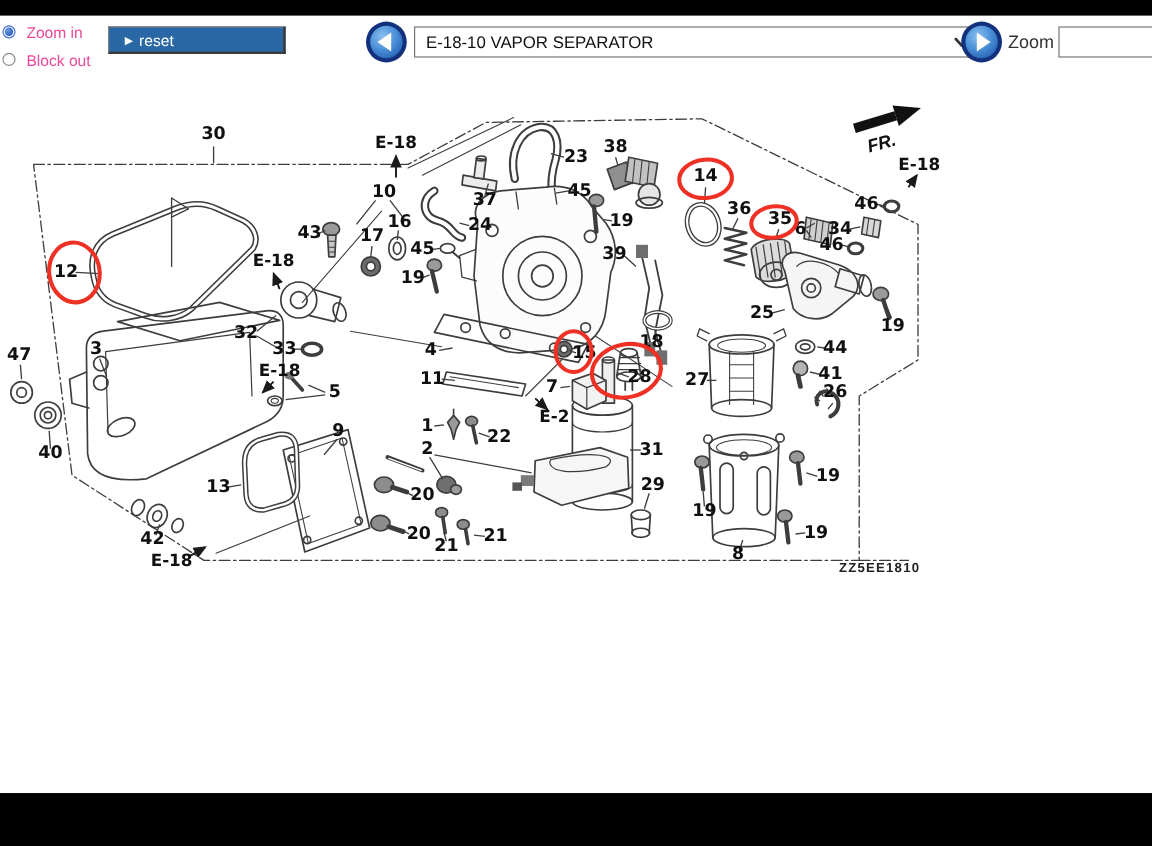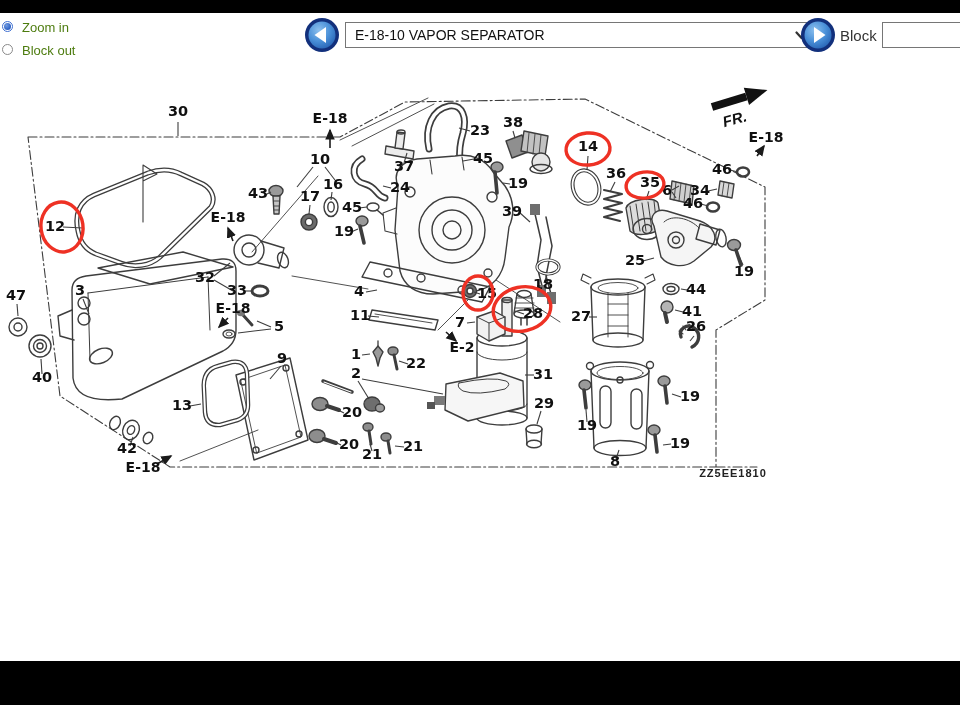--- a/index.html
+++ b/index.html
@@ -4,21 +4,21 @@
 <style>
   html,body{margin:0;padding:0;background:#000;}
   #stage{position:relative;width:960px;height:705px;background:#000;overflow:hidden;
          font-family:"Liberation Sans","DejaVu Sans",sans-serif;}
   #content{position:absolute;left:0;top:13px;width:960px;height:648px;background:#fff;}
   
   .radio{position:absolute;width:11px;height:11px;border:1px solid #8a8a8a;border-radius:50%;background:#fff;box-sizing:border-box;}
   .radio.sel{border-color:#3f6fd0;}
   .radio.sel::after{content:"";position:absolute;left:1px;top:1px;width:7px;height:7px;border-radius:50%;
         background:radial-gradient(circle at 35% 35%, #6f9ae0 0%, #2a5fc4 70%);}
-  .radlab{position:absolute;font-size:13px;color:#4d7c0f;white-space:nowrap;}
+  .radlab{position:absolute;font-size:13px;color:#ec4899;white-space:nowrap;}
   #reset-btn{position:absolute;left:90px;top:22px;width:148px;height:23px;background:#2a67a5;
         border:1px solid #7c7c7c;border-right:2px solid #3a3a3a;border-bottom:2px solid #3a3a3a;
         color:#fff;font-size:13px;line-height:22px;padding-left:13px;box-sizing:border-box;cursor:pointer;}
   #reset-btn .tri{font-size:9px;margin-right:5px;position:relative;top:-1px;}
   .navbtn{position:absolute;width:36px;height:36px;cursor:pointer;}
   #part-select{position:absolute;left:345px;top:22px;width:472px;height:26px;border:1px solid #767676;
         background:#fff;box-sizing:border-box;font-size:14px;color:#111;line-height:24px;
         padding-left:9px;cursor:pointer;}
   #part-select .chev{position:absolute;right:8px;top:8px;}
   #block-label{position:absolute;left:840px;top:27px;font-size:15px;color:#333;}
@@ -34,20 +34,21 @@
 
 <div id="stage">
   <div id="top-bar"></div>
   <div id="content"></div>
 
   <span class="radio sel" style="left:2px;top:21px;"></span>
   <span class="radlab" style="left:22px;top:20px;">Zoom in</span>
   <span class="radio" style="left:2px;top:44px;"></span>
   <span class="radlab" style="left:22px;top:43px;">Block out</span>
 
+  <div id="reset-btn"><span class="tri">▶</span><span>reset</span></div>
 
   <svg class="navbtn" style="left:304px;top:17px;" viewBox="0 0 36 36">
     <defs>
       <radialGradient id="gbtn" cx="38%" cy="32%" r="75%">
         <stop offset="0%" stop-color="#8cc0ee"></stop>
           <stop offset="55%" stop-color="#4a90d8"></stop>
           <stop offset="100%" stop-color="#2763b4"></stop>
       </radialGradient>
     </defs>
     <circle cx="18" cy="18" r="17" fill="#12307c"></circle>
@@ -61,21 +62,21 @@
       <polyline points="1.5,1.5 6.5,7 11.5,1.5" fill="none" stroke="#333" stroke-width="2.2" stroke-linecap="round" stroke-linejoin="round"></polyline>
     </svg>
   </div>
 
   <svg class="navbtn" style="left:800px;top:17px;" viewBox="0 0 36 36">
     <circle cx="18" cy="18" r="17" fill="#12307c"></circle>
     <circle cx="18" cy="18" r="13.5" fill="url(#gbtn)"></circle>
     <polygon points="14,10 14,26 25.5,18" fill="#fff"></polygon>
   </svg>
 
-  <span id="block-label">Block</span>
+  <span id="block-label">Zoom</span>
   <input id="block-input" type="text" value="" style="">
 
   <svg id="diagram-svg" width="960" height="705" viewBox="0 0 960 705">
     <defs>
       <marker id="ah" markerWidth="8" markerHeight="8" refX="6" refY="3" orient="auto">
         <path d="M0,0 L7,3 L0,6 Z" fill="#1a1a1a"></path>
       </marker>
     </defs>
 
     <g id="art" stroke="#3d3d3d" stroke-width="1.4" fill="none" stroke-linejoin="round" stroke-linecap="round">

